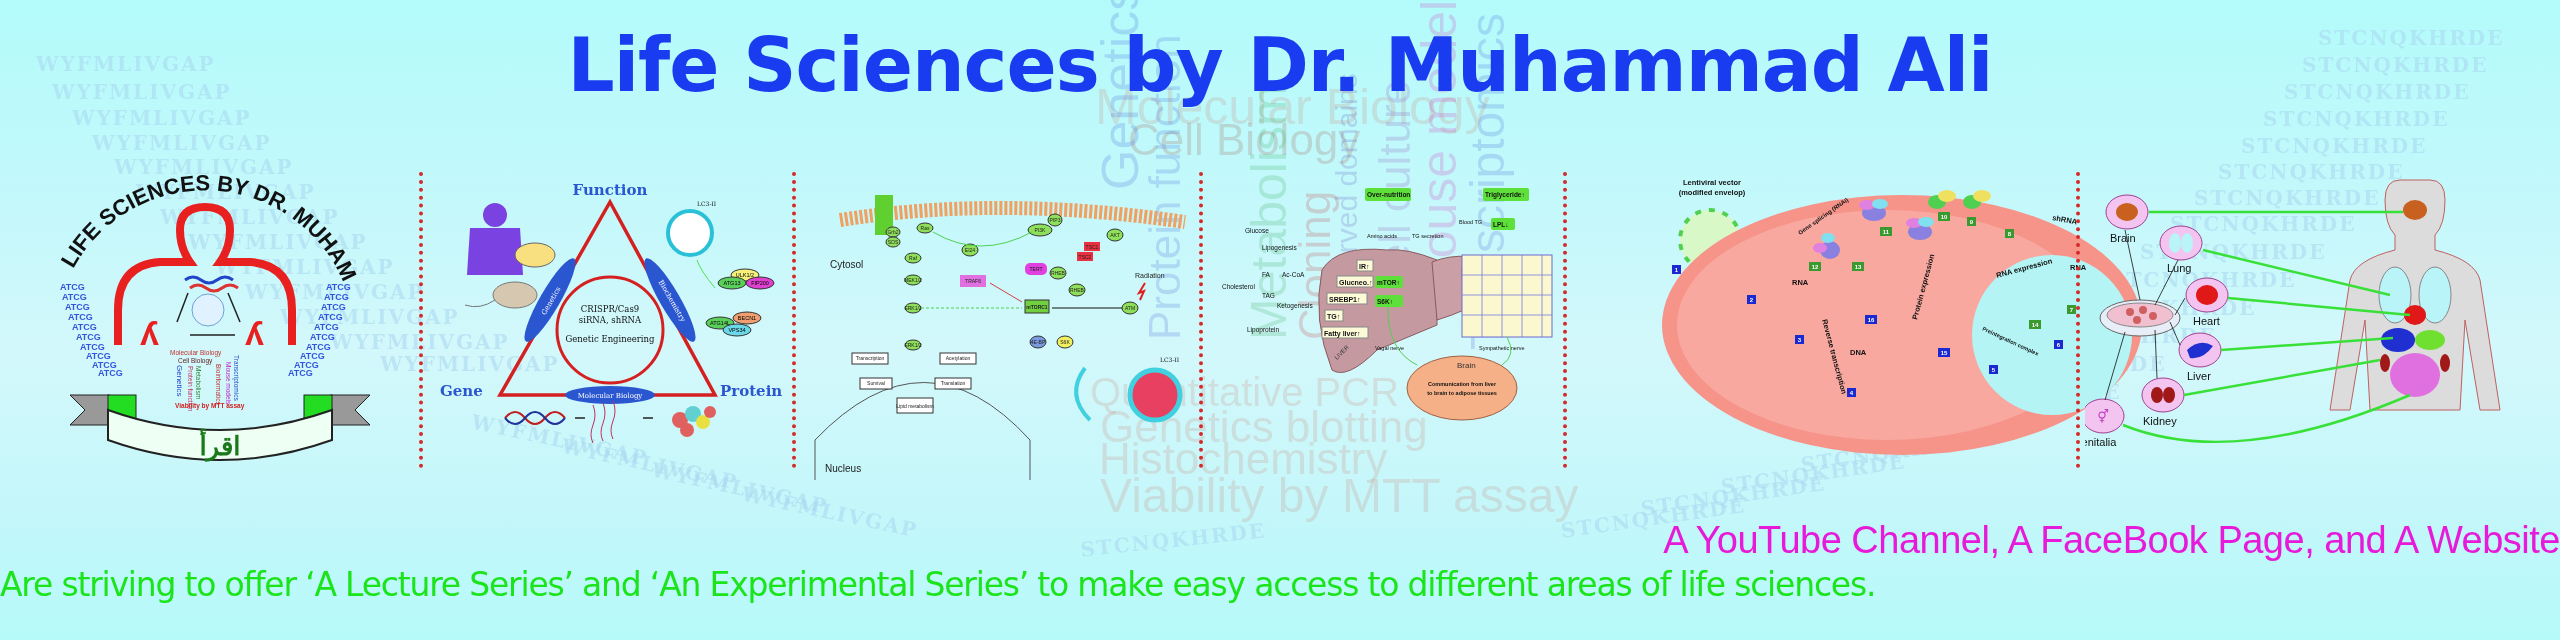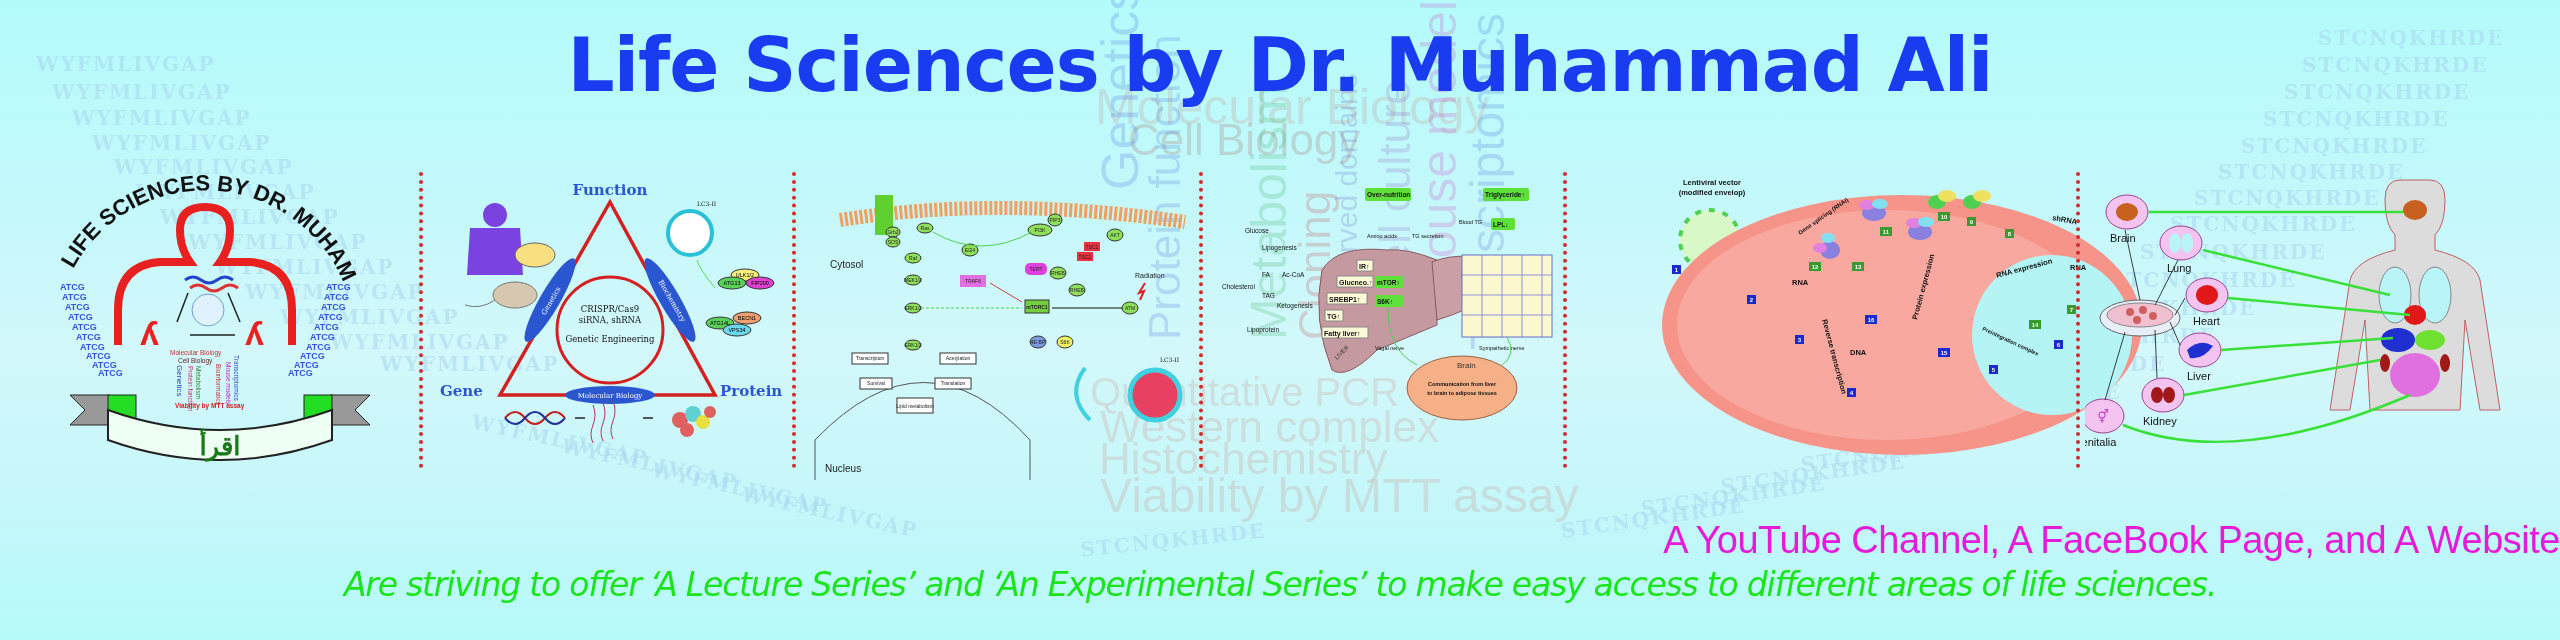--- a/index.html
+++ b/index.html
@@ -20,22 +20,22 @@
   .title {
     position: absolute; left: 0; width: 2560px; top: 22px; text-align: center;
     font-family: "DejaVu Sans", sans-serif; font-weight: bold; font-size: 74px;
     color: #1a3cf0; letter-spacing: -1px;
   }
   .sub1 {
     position: absolute; left: 0; width: 2560px; top: 519px; text-align: right;
     font-family: "Liberation Sans", sans-serif; font-size: 38px; color: #e61ad8; letter-spacing: -0.5px;
   }
   .sub2 {
-    position: absolute; left: 0; width: 2560px; top: 565px; text-align: center;
-    font-family: "DejaVu Sans", sans-serif; font-size: 33px; color: #1be41b; letter-spacing: -1.2px; font-style: italic;
+    position: absolute; left: 0; width: 2560px; top: 565px; text-align: left;
+    font-family: "DejaVu Sans", sans-serif; font-size: 33px; color: #1be41b; letter-spacing: -1.2px;
   }
   .divider {
     position: absolute; top: 172px; height: 296px; width: 0;
     border-left: 4px dotted #d42a2a;
   }
   .panel { position: absolute; top: 150px; height: 330px; }
   svg text { font-family: "Liberation Sans", sans-serif; }
   .serif { font-family: "DejaVu Serif", serif !important; }
 </style>
 </head>
@@ -80,21 +80,21 @@
   <div class="wm" style="left:1720px;top:462px;transform:rotate(-8deg);">STCNQKHRDE</div>
   <div class="wm" style="left:1640px;top:484px;transform:rotate(-8deg);">STCNQKHRDE</div>
   <div class="wm" style="left:1560px;top:506px;transform:rotate(-8deg);">STCNQKHRDE</div>
   <div class="wm" style="left:1080px;top:528px;transform:rotate(-6deg);">STCNQKHRDE</div>
 </div>
 
 <div>
   <div class="cloud" style="left:1095px;top:78px;font-size:50px;color:#c98a7a;">Molecular Biology</div>
   <div class="cloud" style="left:1128px;top:115px;font-size:44px;color:#a06050;">Cell Biology</div>
   <div class="cloud" style="left:1090px;top:370px;font-size:40px;color:#c98a7a;">Quantitative PCR</div>
-  <div class="cloud" style="left:1100px;top:402px;font-size:44px;color:#c98a7a;">Western complex</div>
+  <div class="cloud" style="left:1100px;top:402px;font-size:44px;color:#c98a7a;">Genetics blotting</div>
   <div class="cloud" style="left:1090px;top:434px;font-size:44px;color:#c98a7a;margin-left:9px;">Histochemistry</div>
   <div class="cloud" style="left:1100px;top:468px;font-size:48px;color:#c98a7a;">Viability by MTT assay</div>
   <div class="cloud" style="left:1090px;top:190px;font-size:52px;color:#4a6ad8;transform:rotate(-90deg);transform-origin:left top;">Genetics</div>
   <div class="cloud" style="left:1140px;top:340px;font-size:44px;color:#4a70d8;transform:rotate(-90deg);transform-origin:left top;">Protein function</div>
   <div class="cloud" style="left:1240px;top:340px;font-size:50px;color:#40b060;transform:rotate(-90deg);transform-origin:left top;">Metabolism</div>
   <div class="cloud" style="left:1290px;top:340px;font-size:44px;color:#c04040;transform:rotate(-90deg);transform-origin:left top;">Cloning</div>
   <div class="cloud" style="left:1330px;top:340px;font-size:30px;color:#6060c0;transform:rotate(-90deg);transform-origin:left top;">Conserved domains</div>
   <div class="cloud" style="left:1370px;top:300px;font-size:44px;color:#9060c0;transform:rotate(-90deg);transform-origin:left top;">Cell culture</div>
   <div class="cloud" style="left:1410px;top:300px;font-size:50px;color:#d040c0;transform:rotate(-90deg);transform-origin:left top;">Mouse models</div>
   <div class="cloud" style="left:1460px;top:350px;font-size:48px;color:#4a6ad8;transform:rotate(-90deg);transform-origin:left top;">Transcriptomics</div>

